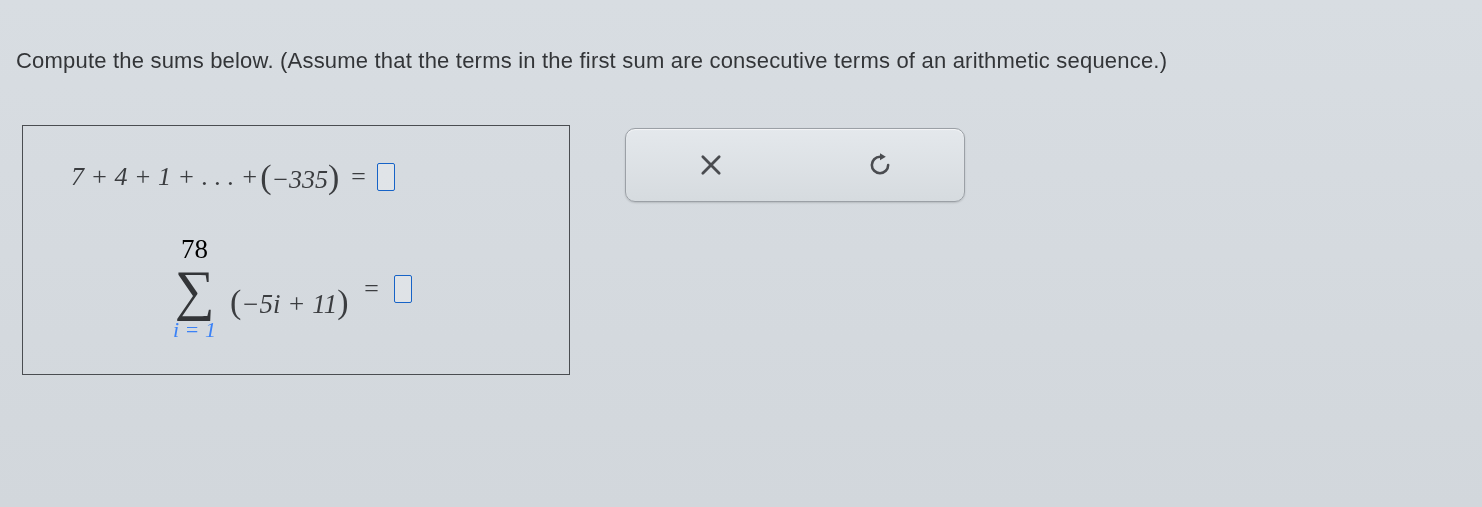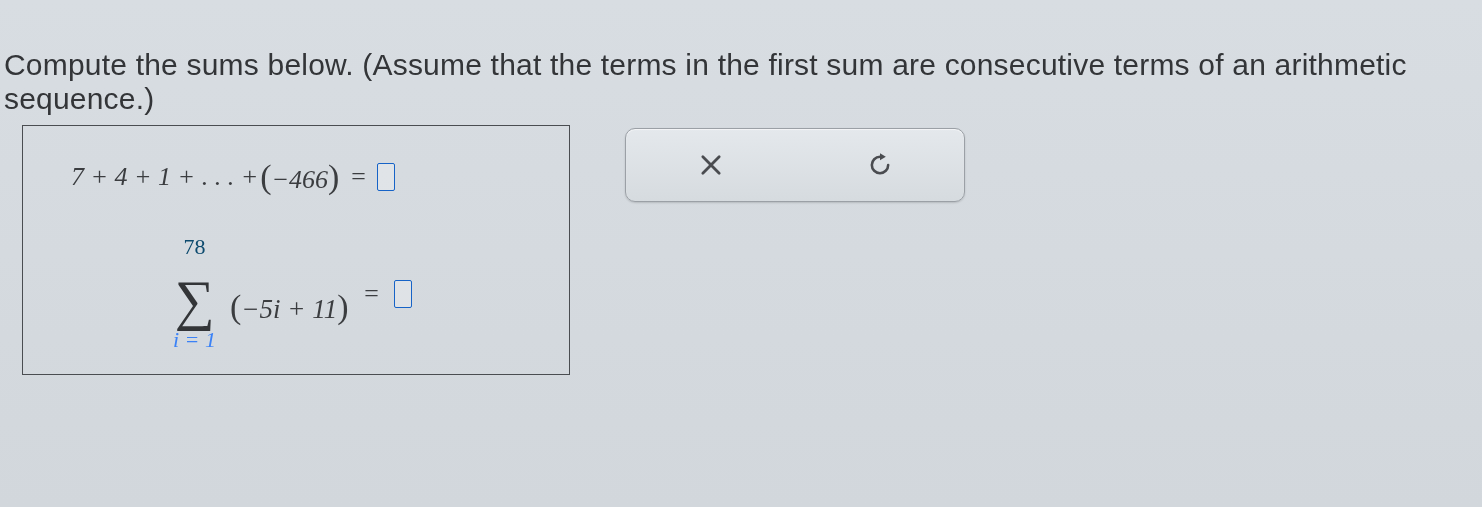--- a/index.html
+++ b/index.html
@@ -7,22 +7,22 @@
       width: 1482px;
       height: 507px;
       background: linear-gradient(180deg, #d8dde2 0%, #d2d7dc 100%);
       font-family: Arial, sans-serif;
       overflow: hidden;
       position: relative;
     }
     .instruction {
       position: absolute;
       top: 48px;
-      left: 4px;
-      font-size: 30px;
+      left: 16px;
+      font-size: 22px;
       color: #333538;
       letter-spacing: 0.2px;
     }
     .problem-box {
       position: absolute;
       top: 125px;
       left: 22px;
       width: 548px;
       height: 250px;
       border: 1px solid #4a4d51;
@@ -52,21 +52,21 @@
       font-size: 26px;
       color: #3b3d40;
       font-family: 'Times New Roman', serif;
     }
     .sigma-block {
       display: flex;
       flex-direction: column;
       align-items: center;
       line-height: 1;
     }
-    .sigma-upper { font-size: 22px; color: #0c4a6e; margin-bottom: 17px; }
+    .sigma-upper { font-size: 27px; color: #000000; margin-bottom: 2px; }
     .sigma-sign  { font-size: 56px; color: #333538; font-weight: 300; line-height: 0.9; }
     .sigma-lower { font-size: 22px; color: #3b82f6; margin-top: 4px; font-style: italic; }
     .sum-body { font-style: italic; font-family: 'Times New Roman', serif; font-size: 27px; margin-top: 26px; }
     .answer-box {
       display: inline-block;
       width: 18px;
       height: 28px;
       border: 1.6px solid #1663c7;
       border-radius: 2px;
       vertical-align: middle;
@@ -100,21 +100,21 @@
 </head>
 <body>
 
 <div class="instruction">Compute the sums below. (Assume that the terms in the first sum are consecutive terms of an arithmetic sequence.)</div>
 
 <div class="problem-box">
 
   <div class="row1">
     <span>7 + 4 + 1 + . . . + </span>
     <span style="margin-left:-8px;">
-      <span class="paren" style="font-size:34px;">(</span><span>−466</span><span class="paren" style="font-size:34px;">)</span>
+      <span class="paren" style="font-size:34px;">(</span><span>−335</span><span class="paren" style="font-size:34px;">)</span>
     </span>
     <span> = </span>
     <span class="answer-box"></span>
   </div>
 
   <div class="row2">
     <div class="sigma-block">
       <div class="sigma-upper">78</div>
       <div class="sigma-sign">∑</div>
       <div class="sigma-lower">i = 1</div>

